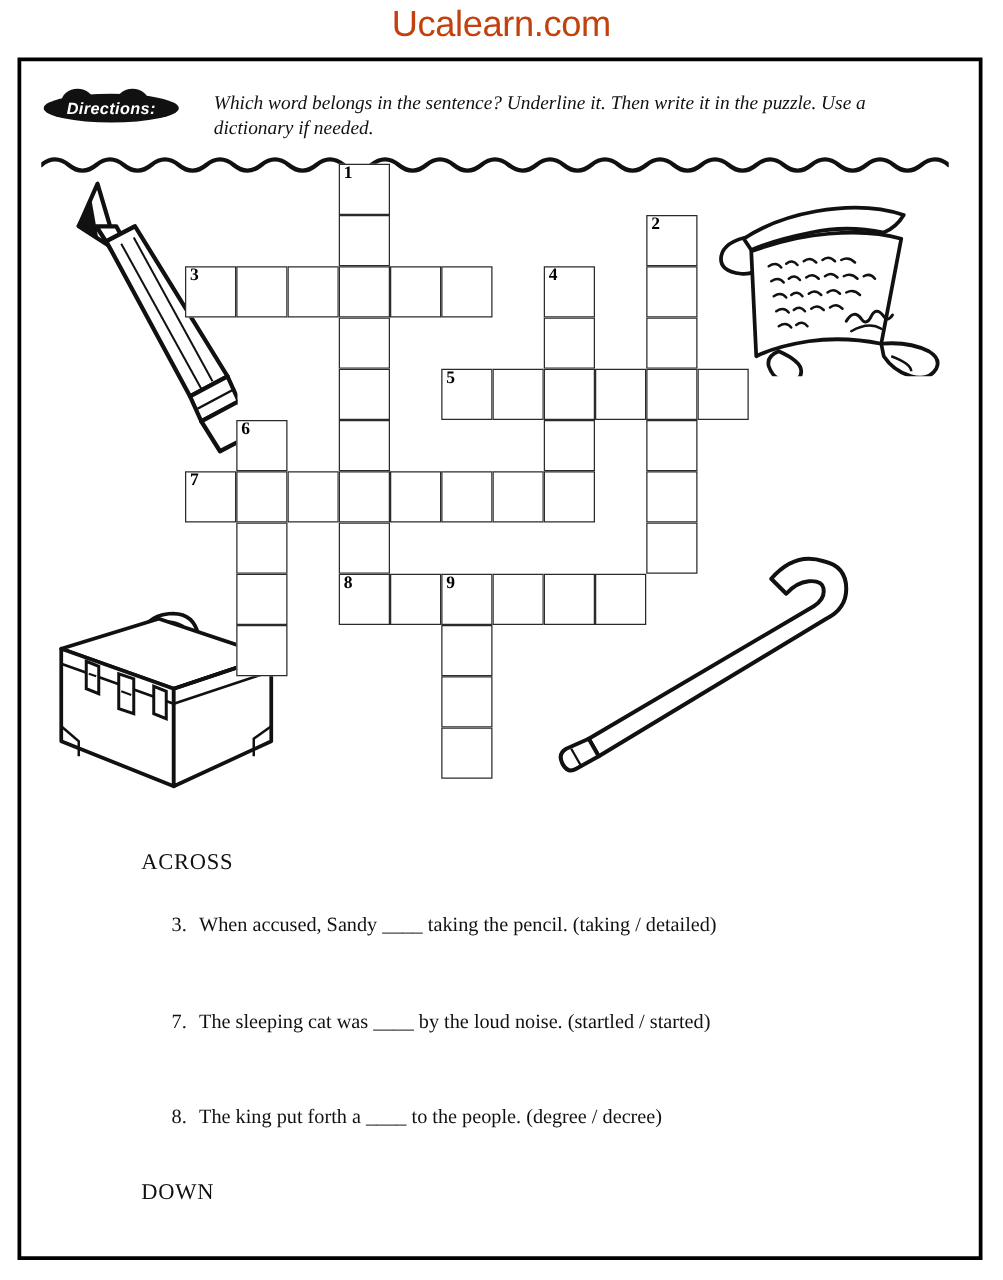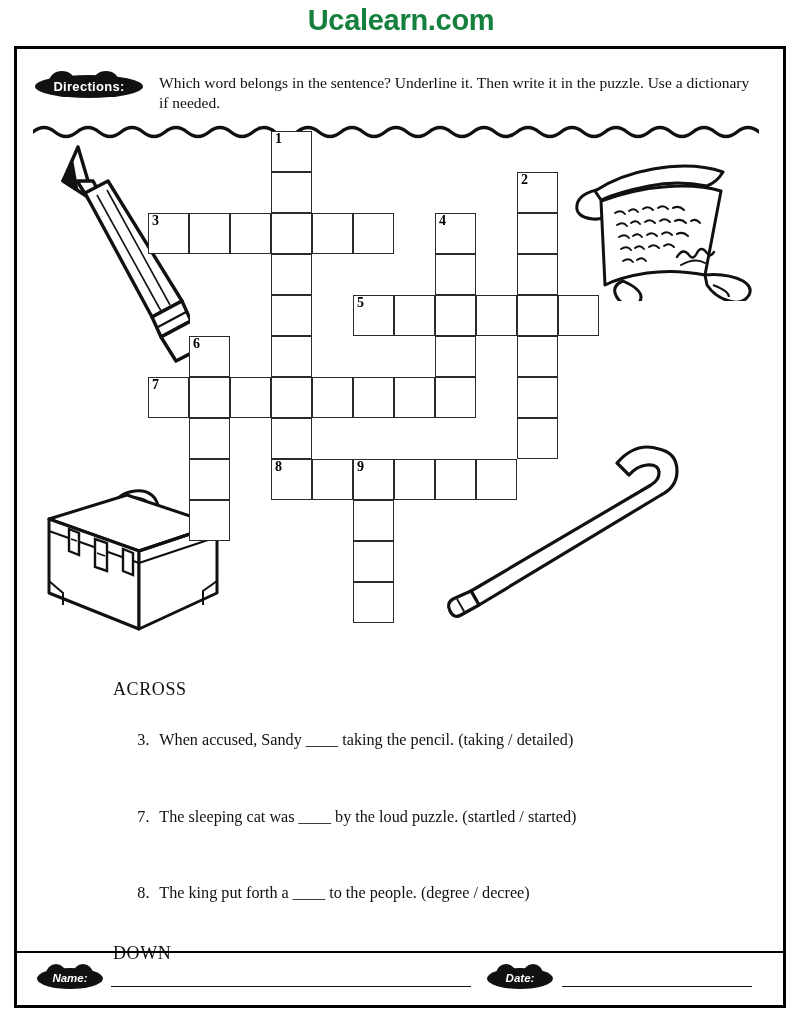--- a/index.html
+++ b/index.html
@@ -16,23 +16,23 @@
   }
 
   
   .site-title {
     position: absolute;
     top: 4px;
     left: 0;
     width: 802px;
     text-align: center;
     font-family: "Liberation Sans", sans-serif;
-    font-weight: bold;
+    font-weight: normal;
     font-size: 29px;
-    color: #15803d;
+    color: #c2410c;
     letter-spacing: -0.3px;
   }
   .faint-mark {
     position: absolute;
     top: 6px;
     left: 630px;
     width: 70px;
     height: 16px;
     color: #e8e4dd;
     font-size: 11px;
@@ -92,28 +92,30 @@
   .dir-badge .lbl {
     position: absolute;
     left: 0; top: 0;
     width: 108px;
     height: 23px;
     line-height: 23px;
     text-align: center;
     color: #fff;
     font-family: "Liberation Sans", sans-serif;
     font-weight: bold;
+    font-style: italic;
     font-size: 13px;
     letter-spacing: 0.3px;
     z-index: 2;
   }
   .dir-text {
     flex: 1 1 auto;
-    margin-left: 16px;
+    margin-left: 28px;
     font-family: "Liberation Serif", serif;
+    font-style: italic;
     font-size: 15.5px;
     line-height: 1.32;
     color: #111;
   }
 
   
   .wave {
     position: absolute;
     left: 16px;
     top: 74px;
@@ -401,37 +403,24 @@
     <div class="cell" style="left:336px; top:453px; width:41px; height:41px;"></div>
   </div>
 
   <div class="clues">
     <div class="clue-head">ACROSS</div>
 
     <div class="clue-line">
       <span class="n">3.</span><span>When accused, Sandy ____ taking the pencil. (taking / detailed)</span>
     </div>
     <div class="clue-line">
-      <span class="n">7.</span><span>The sleeping cat was ____ by the loud puzzle. (startled / started)</span>
+      <span class="n">7.</span><span>The sleeping cat was ____ by the loud noise. (startled / started)</span>
     </div>
     <div class="clue-line">
       <span class="n">8.</span><span>The king put forth a ____ to the people. (degree / decree)</span>
     </div>
 
     <div class="clue-head down">DOWN</div>
 
   </div>
 
-  <div class="footer">
-    <div class="fbadge" id="name-badge">
-      <span class="blob"></span>
-      <span class="lbl">Name:</span>
-    </div>
-    <div class="fline" id="name-line"></div>
-
-    <div class="fbadge" id="date-badge">
-      <span class="blob"></span>
-      <span class="lbl">Date:</span>
-    </div>
-    <div class="fline" id="date-line"></div>
-  </div>
 
 </div>
 
 </body></html>

